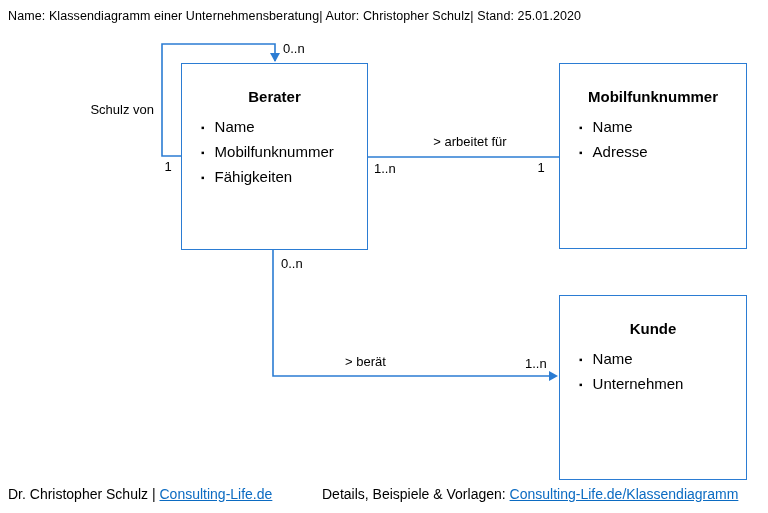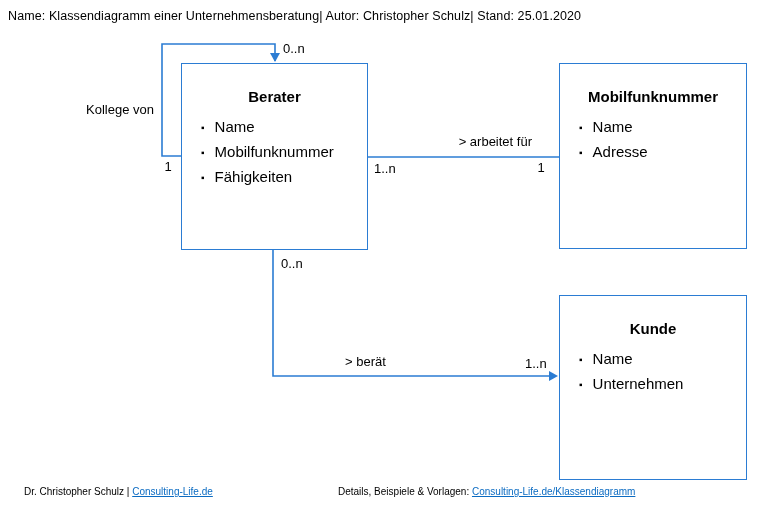--- a/index.html
+++ b/index.html
@@ -30,28 +30,28 @@
     content:"▪"; font-size:10px; margin-right:10px; position:relative; top:-1px; color:#000;
   }
   #box-berater        { left:181px; top:63px;  width:187px; height:187px; }
   #box-beratungsfirma { left:559px; top:63px;  width:188px; height:186px; }
   #box-kunde          { left:559px; top:295px; width:188px; height:185px; }
 
   .lbl { position:absolute; font-size:13px; color:#000; white-space:nowrap; line-height:15px;text-align:right; }
   #lbl-kollege   { left:80px;  top:102px; width:74px;  text-align:right; }
   #lbl-card-top  { left:283px; top:41px; }
   #lbl-card-l1   { left:161px; top:159px; width:14px; text-align:center; }
-  #lbl-arbeitet  { left:408px; top:134px; width:124px; text-align:right; }
+  #lbl-arbeitet  { left:408px; top:134px; width:124px; text-align:center; }
   #lbl-card-1n-l { left:374px; top:161px; }
   #lbl-card-r1   { left:534px; top:160px; width:14px; text-align:center; }
   #lbl-card-0n-b { left:281px; top:256px; }
   #lbl-beraet    { left:345px; top:354px; width:100px; text-align:left; }
   #lbl-card-1n-k { left:525px; top:356px; }
 
-  .footer { position:absolute; top:486px; font-size:10px; color:#000; white-space:nowrap;margin-left:16px; }
+  .footer { position:absolute; top:486px; font-size:14px; color:#000; white-space:nowrap; }
   #footer-left  { left:8px; }
   #footer-right { left:322px; }
   .footer a { color:#0b6bc2; text-decoration:underline; cursor:pointer; }
 </style>
 </head>
 <body>
 
 <div id="canvas">
 
   <div class="hdr">Name: Klassendiagramm einer Unternehmensberatung| Autor: Christopher Schulz| Stand: 25.01.2020</div>
@@ -85,21 +85,21 @@
   </div>
 
   <div class="clsbox" id="box-kunde">
     <div class="title">Kunde</div>
     <ul>
       <li>Name</li>
       <li>Unternehmen</li>
     </ul>
   </div>
 
-  <div class="lbl" id="lbl-kollege">Kollege von</div>
+  <div class="lbl" id="lbl-kollege">Schulz von</div>
   <div class="lbl" id="lbl-card-top">0..n</div>
   <div class="lbl" id="lbl-card-l1">1</div>
 
   <div class="lbl" id="lbl-arbeitet">&gt; arbeitet für</div>
   <div class="lbl" id="lbl-card-1n-l">1..n</div>
   <div class="lbl" id="lbl-card-r1">1</div>
 
   <div class="lbl" id="lbl-card-0n-b">0..n</div>
   <div class="lbl" id="lbl-beraet">&gt; berät</div>
   <div class="lbl" id="lbl-card-1n-k">1..n</div>

